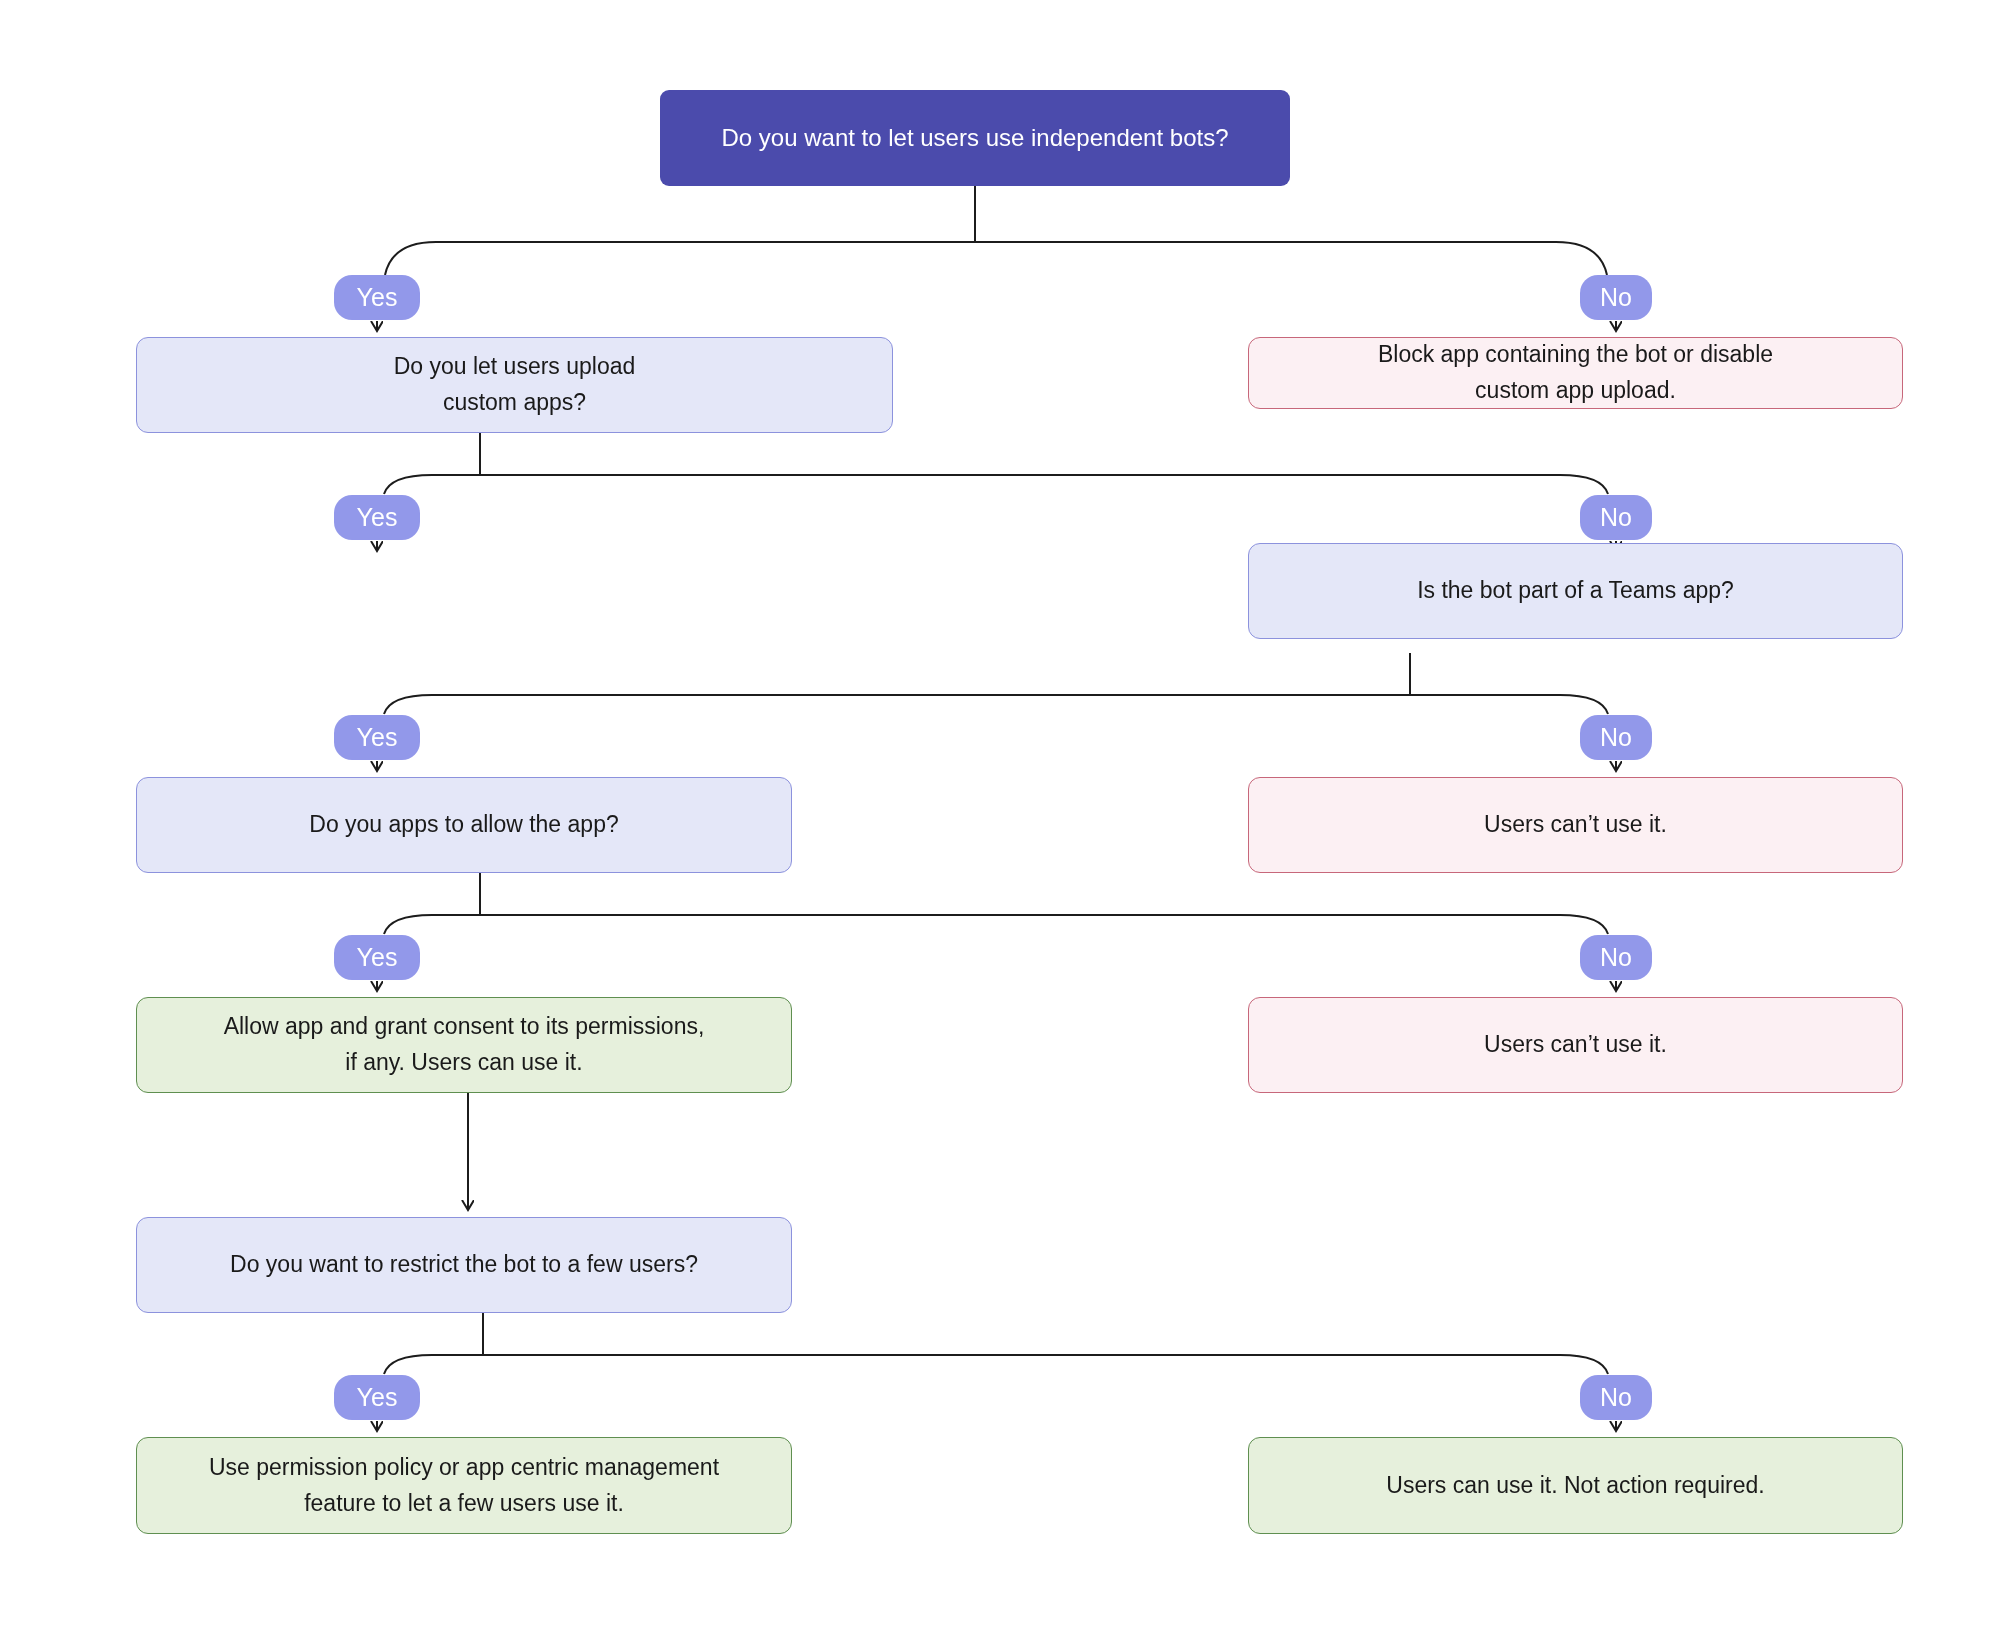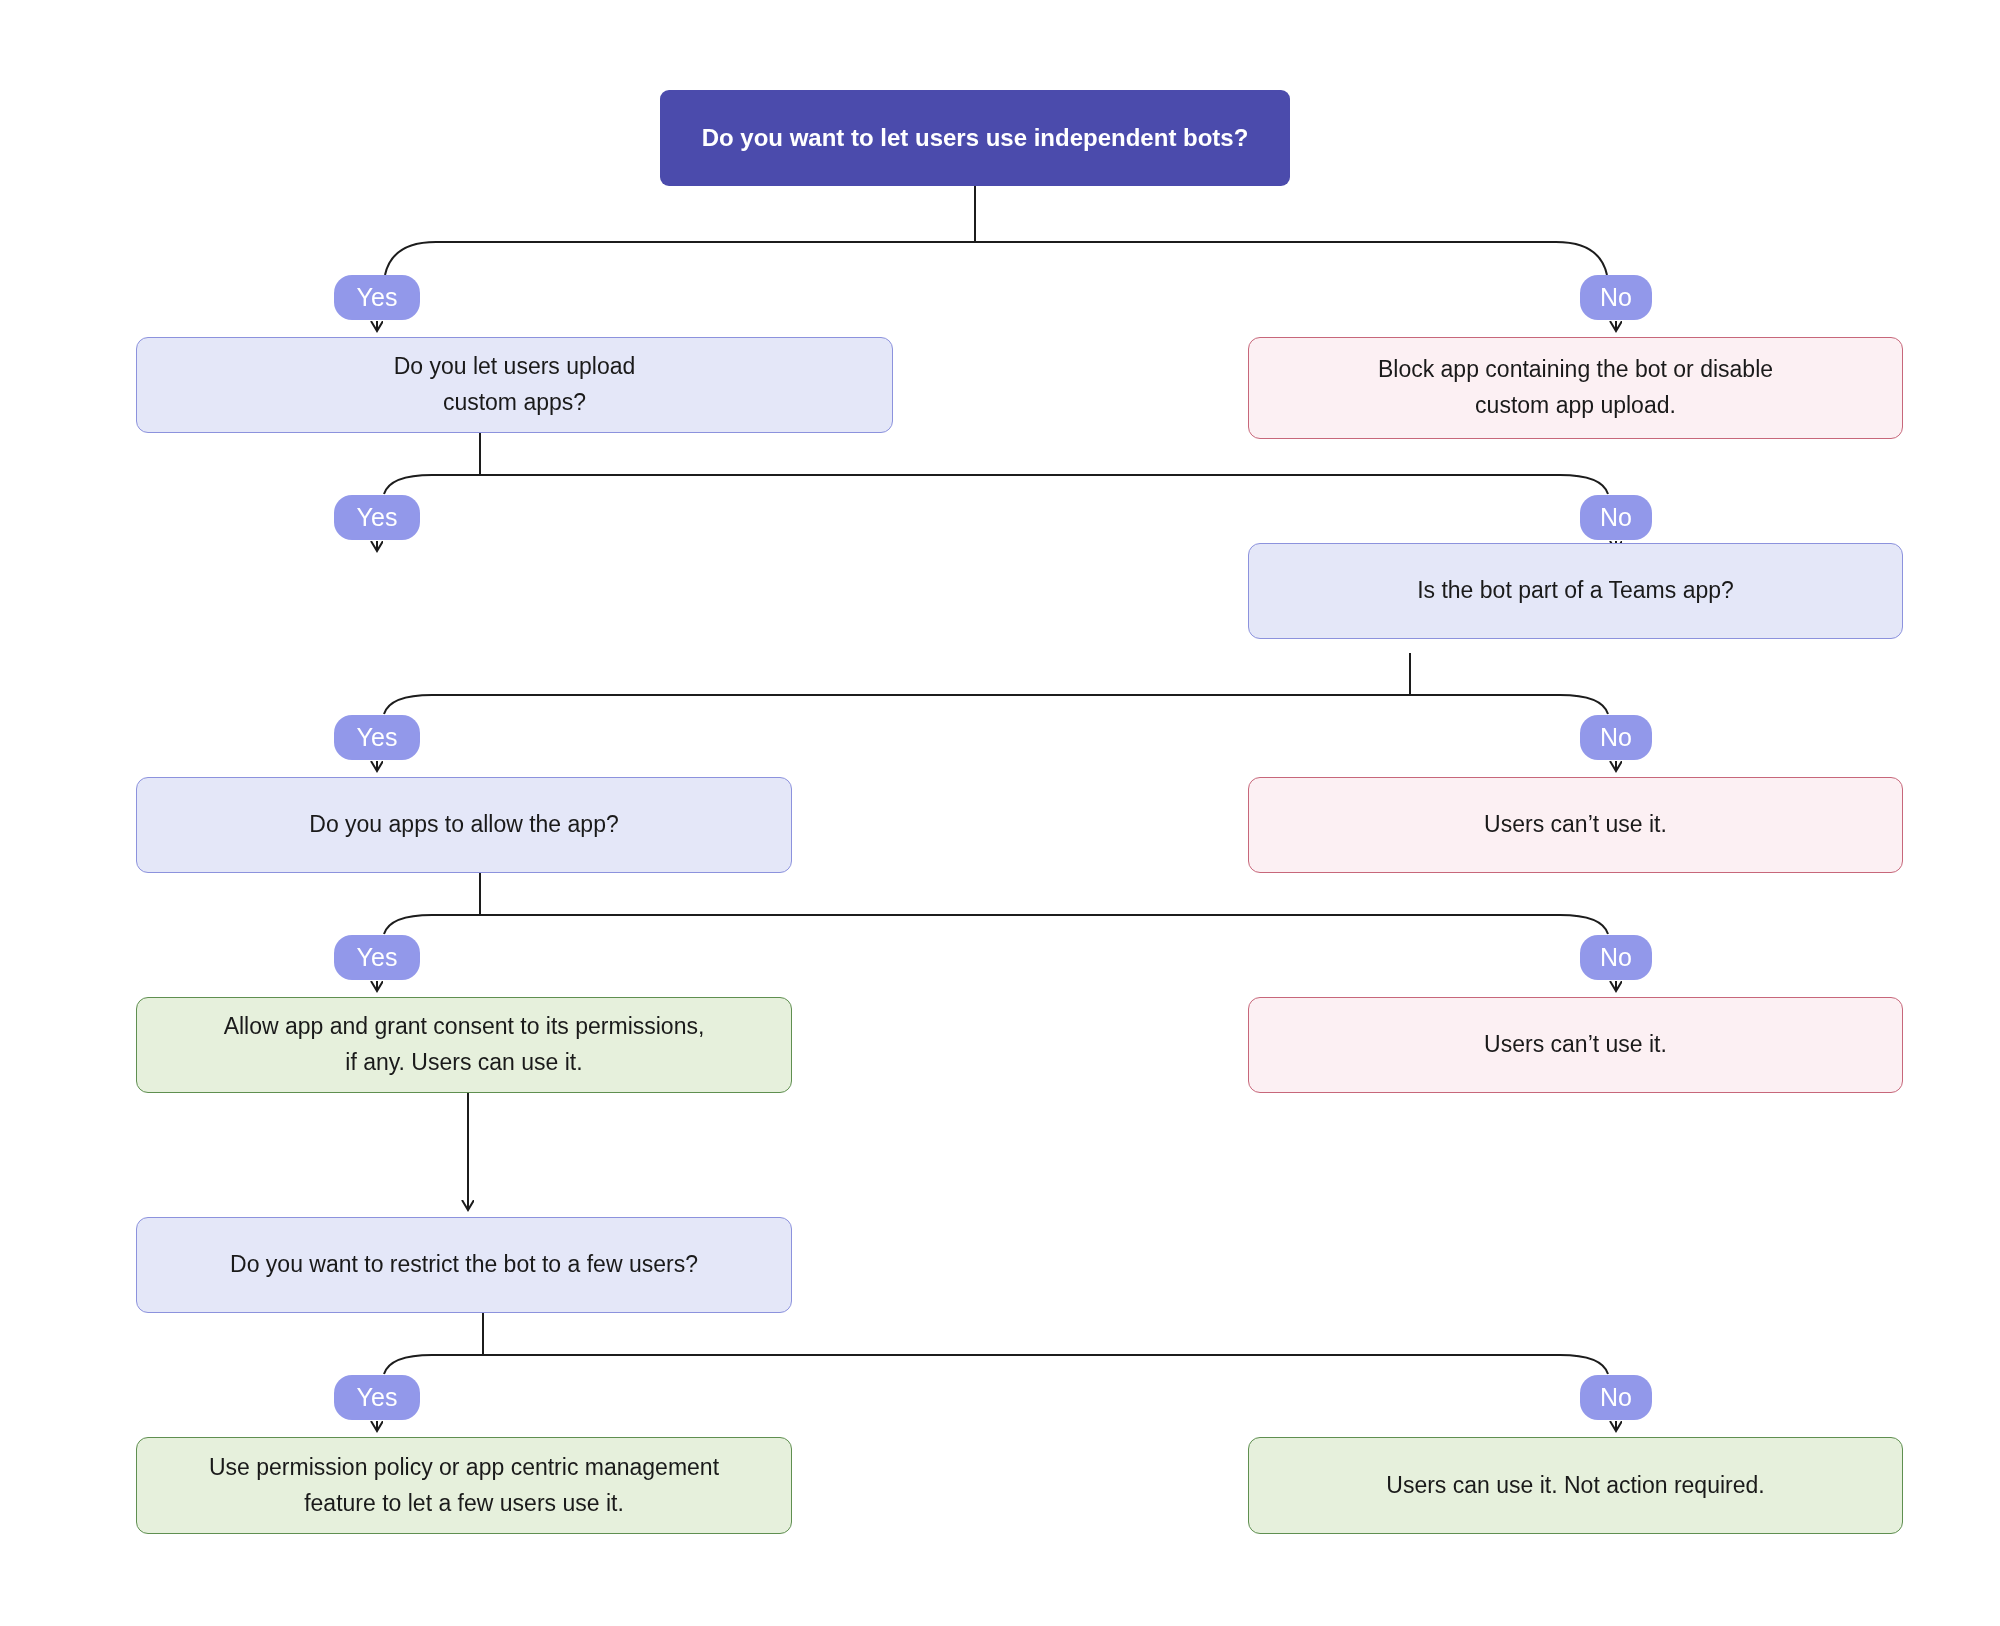--- a/index.html
+++ b/index.html
@@ -14,21 +14,21 @@
 
   .node {
     position:absolute; box-sizing:border-box;
     display:flex; align-items:center; justify-content:center;
     text-align:center; white-space:pre-line;
     font-size:23px; line-height:1.55;
     border-radius:12px;
   }
   .node.start {
     background:var(--start_fill,#4b4bac); color:#ffffff;
-    font-size:24px; font-weight:700; border-radius:9px; line-height:1.4;
+    font-size:24px; font-weight:400; border-radius:9px; line-height:1.4;
   }
   .node.question {
     background:var(--question_fill,#e4e7f8);
     border:1.5px solid var(--question_border,#8c92dd);
   }
   .node.stop {
     background:var(--stop_fill,#fcf0f3);
     border:1.5px solid var(--stop_border,#c7677a);
   }
   .node.ok {
@@ -78,21 +78,21 @@
     <path marker-end="url(#arrow)" d="M1616,1421 L1616,1431"></path>
   </svg>
 
   <div class="node start" style="left:660px; top:90px; width:630px; height:96px;">Do you want to let users use independent bots?</div>
 
   <div class="badge" style="left:334px; top:275px; width:86px;">Yes</div>
   <div class="badge" style="left:1580px; top:275px; width:72px;">No</div>
 
   <div class="node question" style="left:136px; top:337px; width:757px; height:96px;">Do you let users upload
 custom apps?</div>
-  <div class="node stop" style="left:1248px; top:337px; width:655px; height:102px;">Block app containing the bot or disable
+  <div class="node stop" style="left:1248px; top:337px; width:655px; height:72px;">Block app containing the bot or disable
 custom app upload.</div>
 
   <div class="badge" style="left:334px; top:495px; width:86px;">Yes</div>
   <div class="badge" style="left:1580px; top:495px; width:72px;">No</div>
 
   <div class="node question" style="left:1248px; top:543px; width:655px; height:96px;">Is the bot part of a Teams app?</div>
 
   <div class="badge" style="left:334px; top:715px; width:86px;">Yes</div>
   <div class="badge" style="left:1580px; top:715px; width:72px;">No</div>
 

